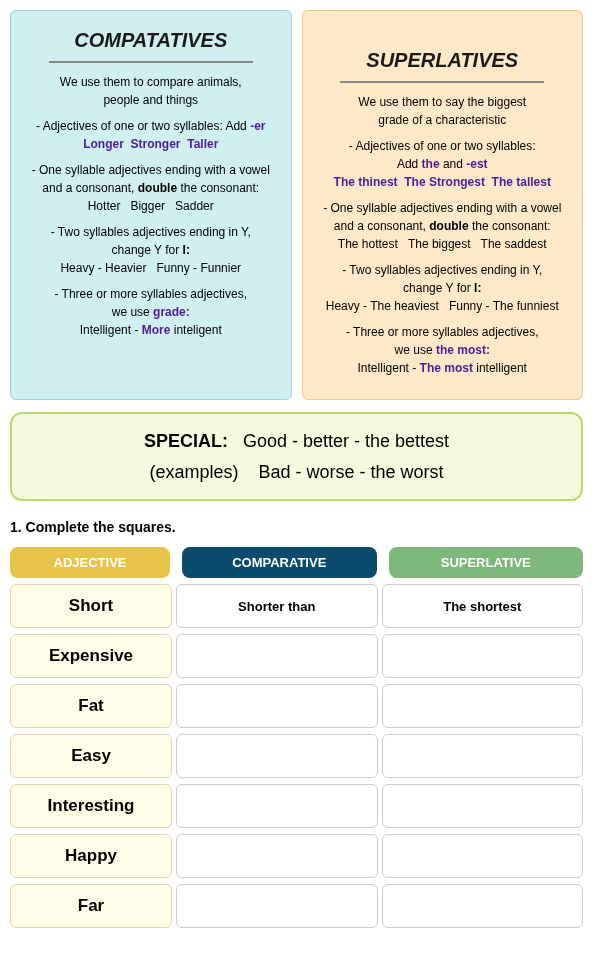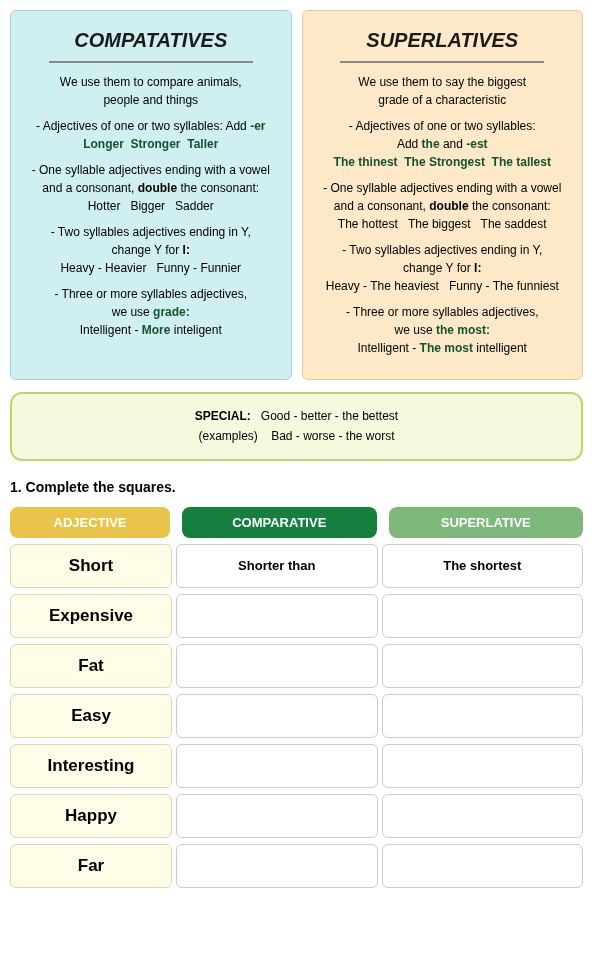--- a/index.html
+++ b/index.html
@@ -39,52 +39,52 @@
     .card h2 {
       font-family: 'Comic Sans MS', cursive, sans-serif;
       font-size: 20px;
       font-weight: bold;
       font-style: italic;
       text-align: center;
       margin-bottom: 6px;
     }
 
     .card-comparatives h2 { color: #1a1a1a; }
-    .card-superlatives h2 { color: #1a1a1a; }
+    .card-superlatives h2 { color: #1a1a1a; margin-top: 20px; }
 
     .card-divider {
       border: none;
       border-top: 2px solid #888;
       margin: 4px auto 10px;
       width: 80%;
     }
 
     .card p {
       text-align: center;
       margin-bottom: 8px;
       font-size: 12px;
     }
 
     .card .section {
       margin-bottom: 8px;
       font-size: 12px;
       text-align: center;
     }
 
-    .red { color: #14532d; font-weight: bold; }
+    .red { color: #4c1d95; font-weight: bold; }
     .bold { font-weight: bold; text-align: right; }
 
     .special-box {
       border: 2px solid #b8d96e;
       border-radius: 12px;
       background: #f5fadf;
       padding: 12px 16px;
       text-align: center;
       margin-bottom: 18px;
-      font-size: 12px;
+      font-size: 18px;
       line-height: 1.7;
     }
 
     .exercise-title {
       font-weight: bold;
       font-size: 14px;
       margin-bottom: 12px;
     }
 
     .table-wrapper {
@@ -113,21 +113,21 @@
     .header-cell {
       padding: 8px 6px;
       border-radius: 8px;
       text-align: center;
       font-weight: bold;
       font-size: 13px;
       color: #fff;
     }
 
     .header-adjective { background: #e8c44a; color: #fff; }
-    .header-comparative { background: #15803d; color: #fff; }
+    .header-comparative { background: #0c4a6e; color: #fff; }
     .header-superlative { background: #7db87a; color: #fff; }
 
     .table-row {
       display: flex;
       gap: 4px;
       margin-bottom: 6px;
       align-items: center;
       min-height: 44px;
     }
 

